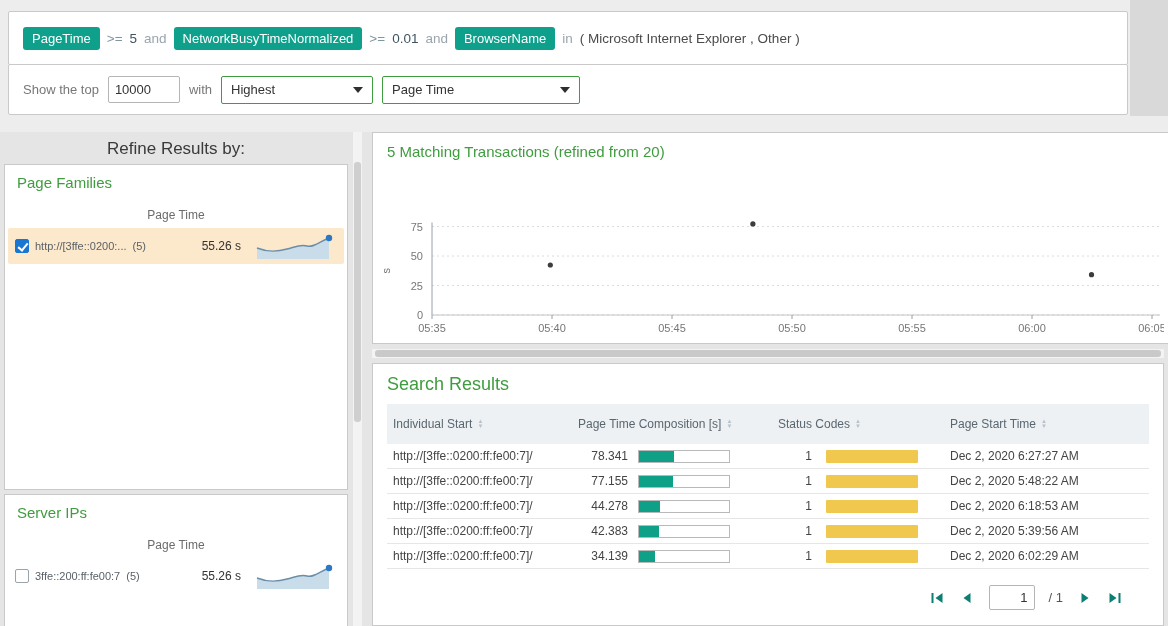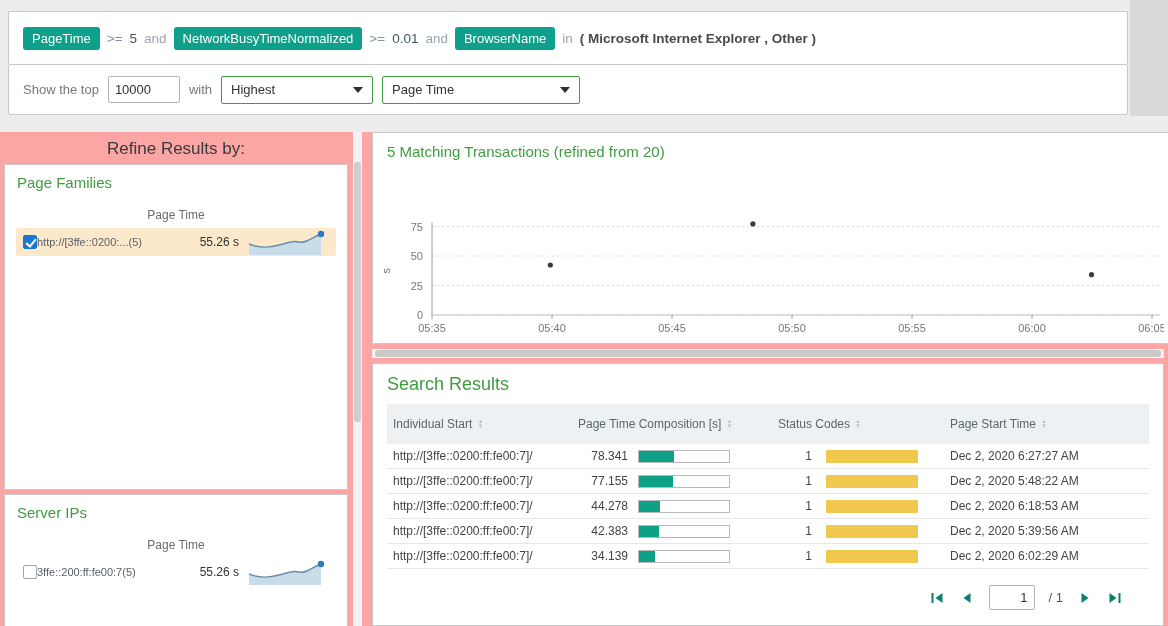--- a/index.html
+++ b/index.html
@@ -10,41 +10,41 @@
   .header { position:absolute; top:0; left:0; width:1168px; height:132px; background:#ededed; }
   .header-gray { position:absolute; top:0; right:0; width:38px; height:116px; background:#d9d9d9; }
   .box { position:absolute; left:8px; width:1120px; background:#fff; border:1px solid #c9c9c9; border-radius:2px; display:flex; align-items:center; padding:0 14px; }
   .query-box { top:11px; height:54px; gap:7px; font-size:13.5px; }
   .controls-box { top:64px; height:51px; gap:9px; font-size:13px; color:#777; }
 
   .pill { background:var(--teal); color:#fff; padding:4px 9px; border-radius:3px; font-size:13px; cursor:default; }
   .q-op { color:#7d97a2; }
   .q-val { color:#3e5560; }
   .q-conj { color:#9aa5ad; }
-  .q-list { color:#4a4a4a;font-weight:bold; }
+  .q-list { color:#4a4a4a; }
 
   .txt-input { height:27px; border:1px solid #b5b5b5; border-radius:2px; font-size:13px; color:#333; padding:0 6px; font-family:"Liberation Sans", sans-serif; }
   #top-n-input { width:72px; }
   .select { height:28px; border:1px solid var(--select_border); border-radius:2px; background:#fff; color:#333; display:flex; align-items:center; justify-content:space-between; padding:0 9px; font-size:13px; cursor:pointer; }
   .select.order { width:152px; }
   .select.metric { width:198px; }
   .tri-down { width:0; height:0; border-left:5px solid transparent; border-right:5px solid transparent; border-top:6px solid #2e2e2e; }
 
   
-  .content { position:absolute; top:132px; left:0; width:1168px; height:494px; background:#fca5a5; overflow:hidden; }
+  .content { position:absolute; top:132px; left:0; width:1168px; height:494px; background:#e5e5e5; overflow:hidden; }
 
   
   .sidebar { position:absolute; top:0; left:0; width:352px; height:494px; }
   .refine-title { text-align:center; font-size:17px; color:#3a3a3a; margin-top:7px; }
   .panel { position:absolute; left:4px; width:344px; background:#fff; border:1px solid #c9c9c9; }
   .panel-families { top:32px; height:326px; }
   .panel-servers  { top:362px; height:140px; }
   .panel-title { color:var(--green); font-size:15px; padding:9px 12px 0; }
   .col-label { text-align:center; color:#6b6b6b; font-size:12px; margin-top:17px; }
-  .refine-row { display:flex; align-items:center; height:28px; margin:6px 11px 0; padding:0 7px; gap:0; border-radius:2px; }
+  .refine-row { display:flex; align-items:center; height:36px; margin:6px 3px 0; padding:0 7px; gap:6px; border-radius:2px; }
   .refine-row.selected { background:var(--selected_row_bg); }
   .cb { width:14px; height:14px; border:1px solid #9aa4ab; border-radius:2px; background:#fff; position:relative; flex:none; cursor:pointer; }
   .cb.checked { background:var(--checkbox_blue); border-color:var(--checkbox_blue); }
   .cb.checked::after { content:""; position:absolute; left:4px; top:1px; width:4px; height:8px; border-right:2px solid #fff; border-bottom:2px solid #fff; transform:rotate(40deg); }
   .refine-label { font-size:11px; color:#5a6168; white-space:nowrap; }
   .refine-count { font-size:11px; color:#5a6168; }
   .refine-value { font-size:12px; color:#333; margin-left:auto; white-space:nowrap; }
   .spark { flex:none; margin-left:8px; }
 
   .v-scroll { position:absolute; top:0; left:353px; width:9px; height:494px; background:#f3f3f3; }

